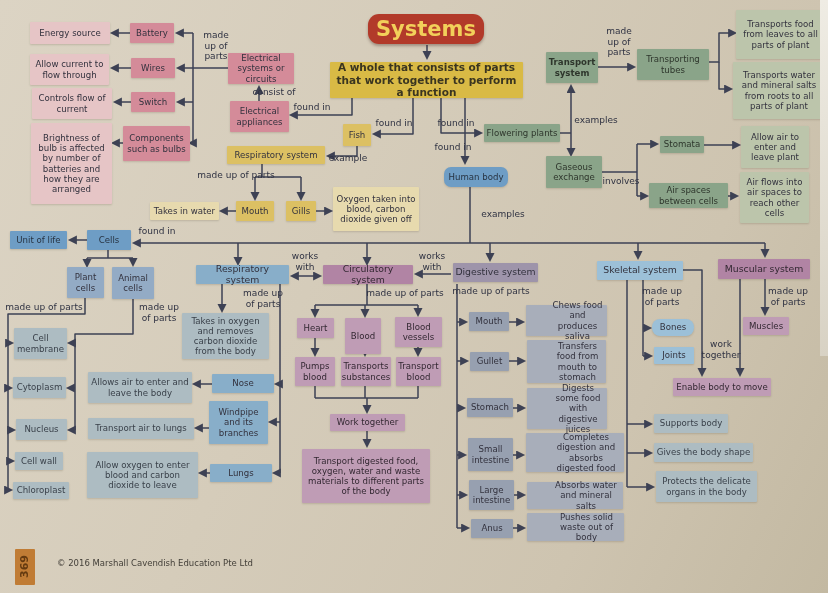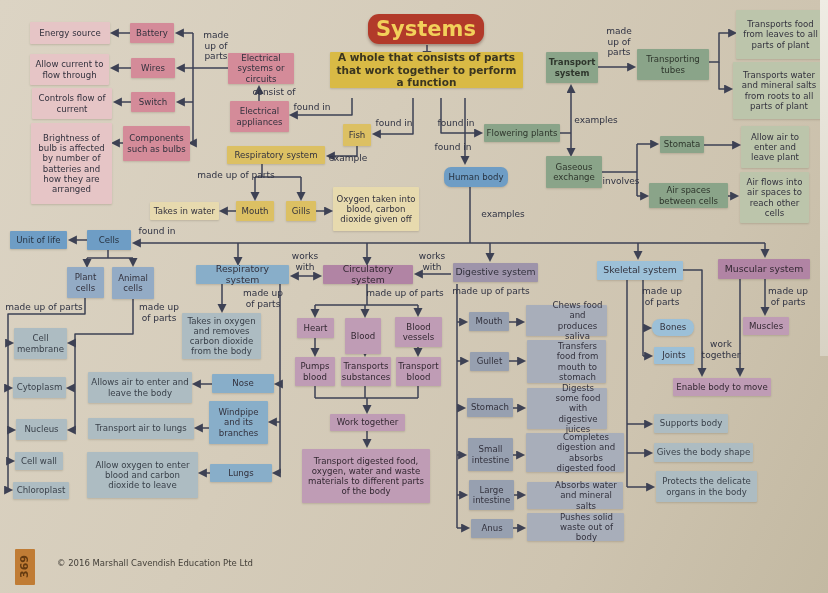--- a/index.html
+++ b/index.html
@@ -164,21 +164,21 @@
     <div class="n pink-d" style="left: 130px; top: 23px; width: 44px; height: 20px;">Battery</div>
     <div class="n pink-l" style="left: 30px; top: 54px; width: 79px; height: 31px;">Allow current to flow through</div>
     <div class="n pink-d" style="left: 131px; top: 58px; width: 44px; height: 20px;">Wires</div>
     <div class="n pink-l" style="left: 32px; top: 88px; width: 80px; height: 31px;">Controls flow of current</div>
     <div class="n pink-d" style="left: 131px; top: 92px; width: 44px; height: 20px;">Switch</div>
     <div class="n pink-l" style="left: 31px; top: 123px; width: 81px; height: 81px;">Brightness of bulb is affected by number of batteries and how they are arranged</div>
     <div class="n pink-d" style="left: 123px; top: 126px; width: 67px; height: 35px;">Components such as bulbs</div>
     <div class="n pink-d" style="left: 228px; top: 53px; width: 66px; height: 31px;">Electrical systems or circuits</div>
     <div class="n pink-d" style="left: 230px; top: 101px; width: 59px; height: 31px;">Electrical appliances</div>
     <div class="n red" style="left: 368px; top: 14px; width: 116px; height: 30px;">Systems</div>
-    <div class="n defin" style="left: 330px; top: 52px; width: 193px; height: 36px;">A whole that consists of parts that work together to perform a function</div>
+    <div class="n defin" style="left: 330px; top: 62px; width: 193px; height: 36px;">A whole that consists of parts that work together to perform a function</div>
     <div class="n yellow" style="left: 343px; top: 124px; width: 28px; height: 22px;">Fish</div>
     <div class="n yellow" style="left: 227px; top: 146px; width: 98px; height: 18px;">Respiratory system</div>
     <div class="n yellow" style="left: 236px; top: 201px; width: 38px; height: 20px;">Mouth</div>
     <div class="n yellow" style="left: 286px; top: 201px; width: 30px; height: 20px;">Gills</div>
     <div class="n yellow-l" style="left: 150px; top: 202px; width: 69px; height: 18px;">Takes in water</div>
     <div class="n yellow-l" style="left: 333px; top: 187px; width: 86px; height: 44px;">Oxygen taken into blood, carbon dioxide given off</div>
     <div class="n green" style="left: 484px; top: 124px; width: 76px; height: 18px;">Flowering plants</div>
     <div class="n green" style="left: 546px; top: 52px; width: 52px; height: 31px; font-weight: bold;">Transport system</div>
     <div class="n green" style="left: 637px; top: 49px; width: 72px; height: 31px;">Transporting tubes</div>
     <div class="n green" style="left: 546px; top: 156px; width: 56px; height: 32px;">Gaseous exchange</div>
@@ -191,21 +191,21 @@
     <div class="n blue" style="left: 444px; top: 167px; width: 64px; height: 20px; border-radius: 7px;">Human body</div>
     <div class="n blue" style="left: 10px; top: 231px; width: 57px; height: 18px;">Unit of life</div>
     <div class="n blue" style="left: 87px; top: 230px; width: 44px; height: 20px;">Cells</div>
     <div class="n blue-l" style="left: 67px; top: 267px; width: 37px; height: 31px;">Plant cells</div>
     <div class="n blue-l" style="left: 112px; top: 267px; width: 42px; height: 32px;">Animal cells</div>
     <div class="n blue2 hdr" style="left: 196px; top: 265px; width: 93px; height: 19px;">Respiratory system</div>
     <div class="n mauve hdr" style="left: 323px; top: 265px; width: 90px; height: 19px;">Circulatory system</div>
     <div class="n purple hdr" style="left: 453px; top: 263px; width: 85px; height: 19px;">Digestive system</div>
     <div class="n skyblue hdr" style="left: 597px; top: 261px; width: 86px; height: 19px;">Skeletal system</div>
     <div class="n mauve hdr" style="left: 718px; top: 259px; width: 92px; height: 20px;">Muscular system</div>
-    <div class="n bluegrey" style="left: 182px; top: 313px; width: 79px; height: 46px;">Takes in oxygen and removes carbon dioxide from the body</div>
+    <div class="n bluegrey" style="left: 182px; top: 313px; width: 87px; height: 46px;">Takes in oxygen and removes carbon dioxide from the body</div>
     <div class="n blue2" style="left: 212px; top: 374px; width: 62px; height: 19px;">Nose</div>
     <div class="n blue2" style="left: 209px; top: 401px; width: 59px; height: 43px;">Windpipe and its branches</div>
     <div class="n blue2" style="left: 210px; top: 464px; width: 62px; height: 18px;">Lungs</div>
     <div class="n bluegrey" style="left: 88px; top: 372px; width: 104px; height: 31px;">Allows air to enter and leave the body</div>
     <div class="n bluegrey" style="left: 88px; top: 418px; width: 106px; height: 21px;">Transport air to lungs</div>
     <div class="n bluegrey" style="left: 87px; top: 452px; width: 111px; height: 46px;">Allow oxygen to enter blood and carbon dioxide to leave</div>
     <div class="n bluegrey" style="left: 14px; top: 328px; width: 53px; height: 31px;">Cell membrane</div>
     <div class="n bluegrey" style="left: 13px; top: 377px; width: 53px; height: 21px;">Cytoplasm</div>
     <div class="n bluegrey" style="left: 16px; top: 419px; width: 51px; height: 21px;">Nucleus</div>
     <div class="n bluegrey" style="left: 15px; top: 452px; width: 48px; height: 18px;">Cell wall</div>

